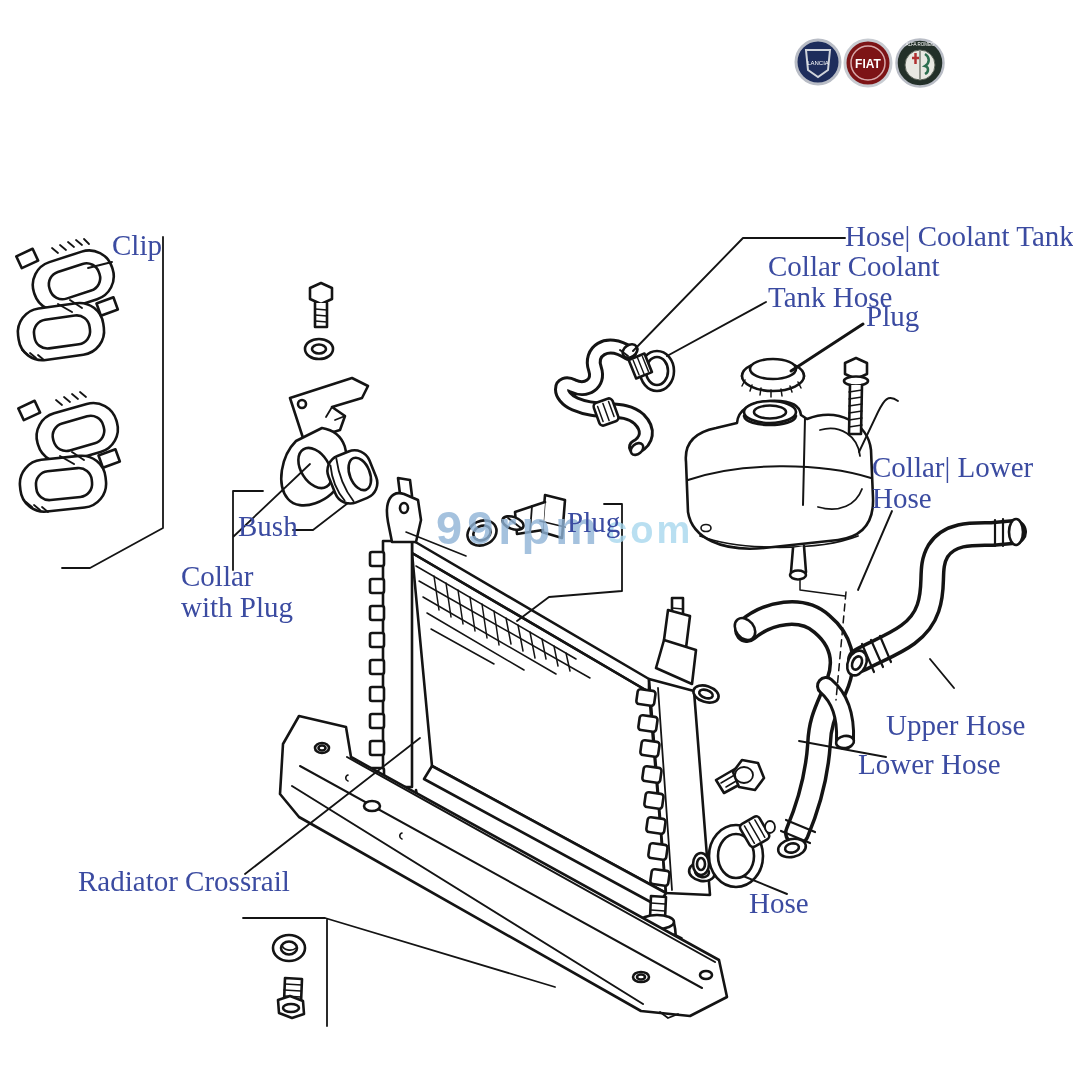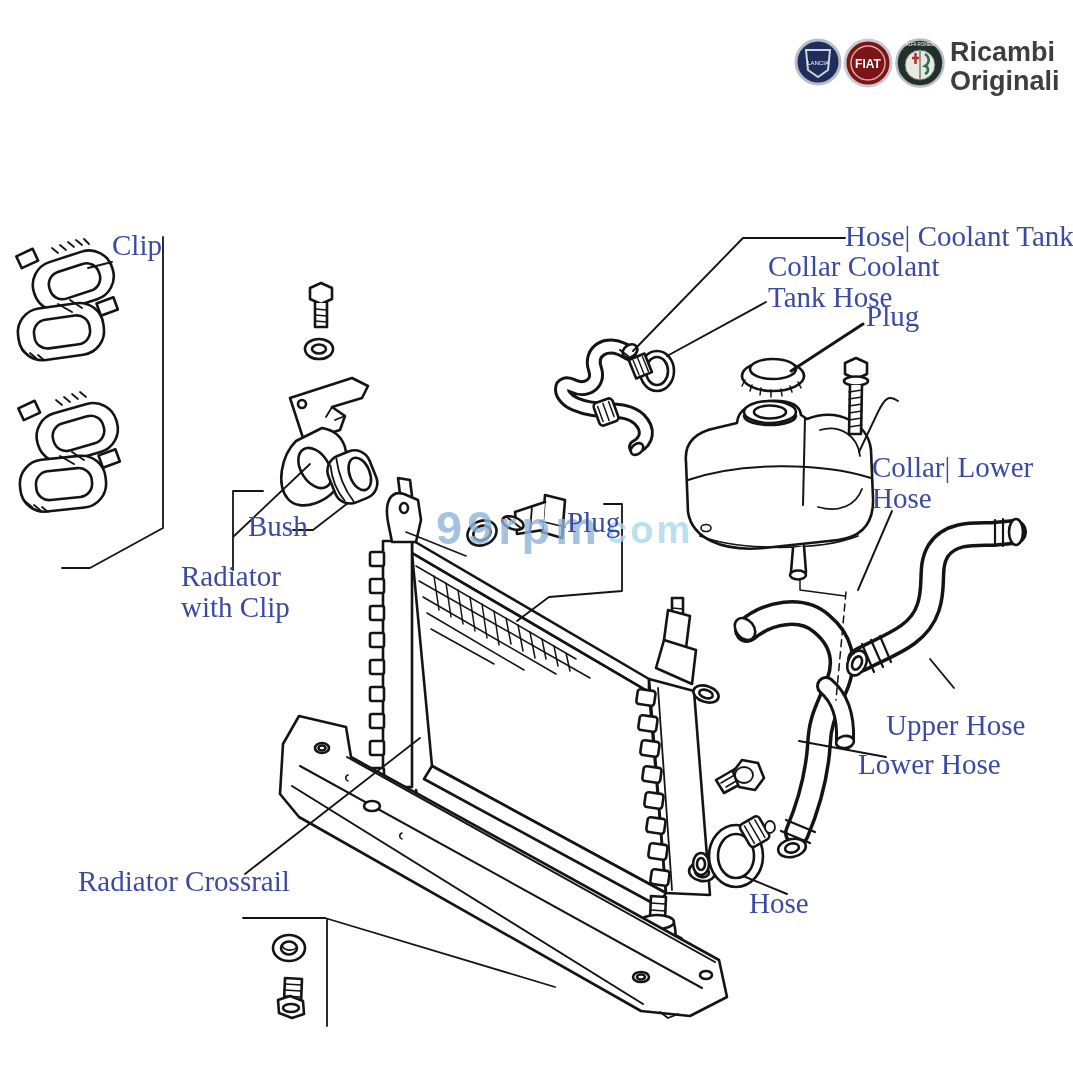--- a/index.html
+++ b/index.html
@@ -310,24 +310,20 @@
     <g>
       <circle cx="920" cy="63" r="23.5" fill="#233029" stroke="#b9bdc6" stroke-width="2.5"></circle>
       <circle cx="920" cy="65" r="15" fill="#e8e8e2" stroke="#5a6258" stroke-width="1"></circle>
       <path d="M920 51 L920 79" stroke="#5a6258" stroke-width="1.2"></path>
       <path d="M912 58 L919 58 M915.5 53 L915.5 64" stroke="#b03030" stroke-width="2.5" fill="none"></path>
       <path d="M925 54 c5 3 5 9 0 12 c4 1 4 6 0 8" stroke="#2c6e4f" stroke-width="2.5" fill="none"></path>
       <text x="920" y="46" font-family="Liberation Sans, sans-serif" font-size="4.5" fill="#ffffff" text-anchor="middle">ALFA ROMEO</text>
     </g>
   </svg>
 
-  <div class="brand">
-    <span class="ln">Ricambi</span>
-    <span class="ln">Originali</span>
-  </div>
 
   <div class="wm">
     <span class="m">99rpm</span>
     <span class="s">com</span>
   </div>
 
   <div class="lbl" style="left:112px;top:230px">
     <span class="ln">Clip</span>
   </div>
   <div class="lbl" style="left:768px;top:251px">
@@ -337,26 +333,26 @@
   <div class="lbl" style="left:845px;top:221px">
     <span class="ln">Hose| Coolant Tank</span>
   </div>
   <div class="lbl" style="left:866px;top:301px">
     <span class="ln">Plug</span>
   </div>
   <div class="lbl" style="left:872px;top:452px">
     <span class="ln">Collar| Lower</span>
     <span class="ln">Hose</span>
   </div>
-  <div class="lbl" style="left:248px;top:511px">
+  <div class="lbl" style="left:238px;top:511px">
     <span class="ln">Bush</span>
   </div>
   <div class="lbl" style="left:181px;top:561px">
-    <span class="ln">Radiator</span>
-    <span class="ln">with Clip</span>
+    <span class="ln">Collar</span>
+    <span class="ln">with Plug</span>
   </div>
   <div class="lbl" style="left:567px;top:507px">
     <span class="ln">Plug</span>
   </div>
   <div class="lbl" style="left:886px;top:710px">
     <span class="ln">Upper Hose</span>
   </div>
   <div class="lbl" style="left:858px;top:749px">
     <span class="ln">Lower Hose</span>
   </div>

